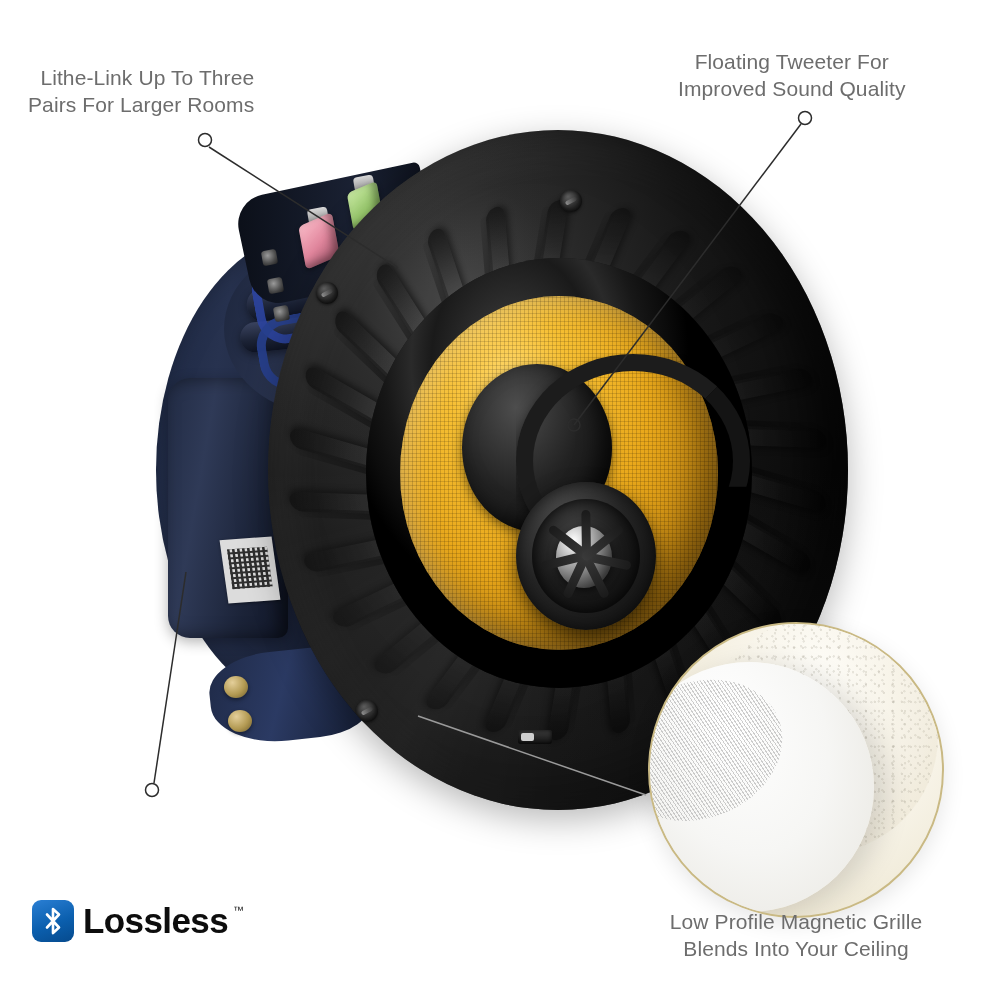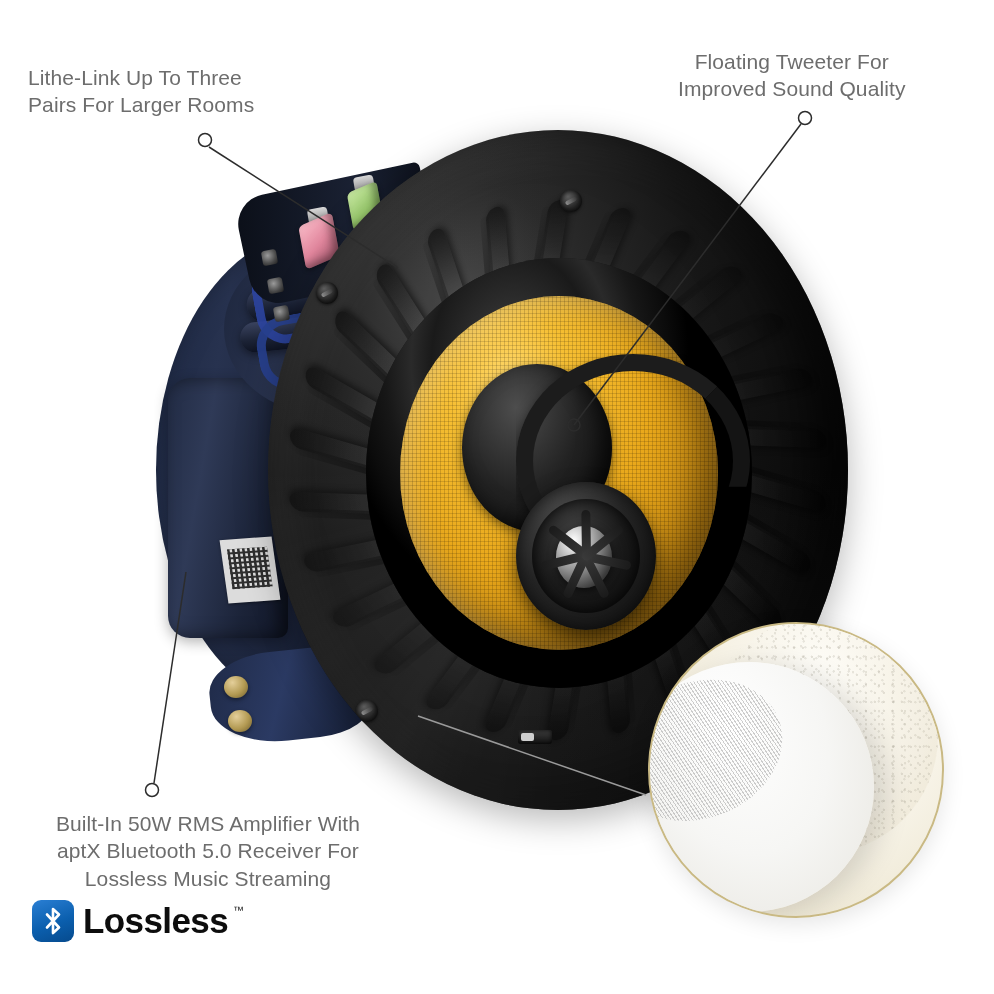--- a/index.html
+++ b/index.html
@@ -17,21 +17,21 @@
   
   .callout{
     position:absolute;
     color:#6d6d6d;
     font-size:21px;
     font-weight:300;
     line-height:1.30;
     letter-spacing:.1px;
     white-space:pre-line;
   }
-  .callout.lead-tl{left:28px;top:64px;text-align:left;}
+  .callout.lead-tl{left:28px;top:64px;text-align:right;}
   .callout.lead-tr{left:678px;top:48px;text-align:center;}
   .callout.lead-bl{left:18px;top:810px;width:380px;text-align:center;}
   .callout.cap-br{left:600px;top:908px;width:392px;text-align:center;}
 
   
   #leaders{position:absolute;left:0;top:0;width:994px;height:994px;pointer-events:none;}
 
   
   #speaker{
     position:absolute;left:150px;top:120px;width:700px;height:700px;
@@ -435,24 +435,23 @@
       <path d="M418,716 L646,795" stroke="#9a9a9a"></path>
     </g>
   </svg>
 
   <div class="callout lead-tl">Lithe-Link Up To Three
 Pairs For Larger Rooms</div>
 
   <div class="callout lead-tr">Floating Tweeter For
 Improved Sound Quality</div>
 
-  <div class="callout lead-bl">Built-In 50W RMS Amplifier With
-aptX Bluetooth 5.0 Receiver For
-Lossless Music Streaming</div>
-
+
+  <div class="callout cap-br">Low Profile Magnetic Grille
+Blends Into Your Ceiling</div>
 
   <div id="bt-logo">
     <div id="bt-mark">
       <svg width="20" height="30" viewBox="0 0 20 30">
         <path d="M4,8.5 L16,21.5 L10,27 L10,3 L16,8.5 L4,21.5" fill="none" stroke="#ffffff" stroke-width="2.6" stroke-linejoin="round" stroke-linecap="round"></path>
       </svg>
     </div>
     <span id="bt-word">Lossless</span>
     <span id="bt-tm">™</span>
   </div>

